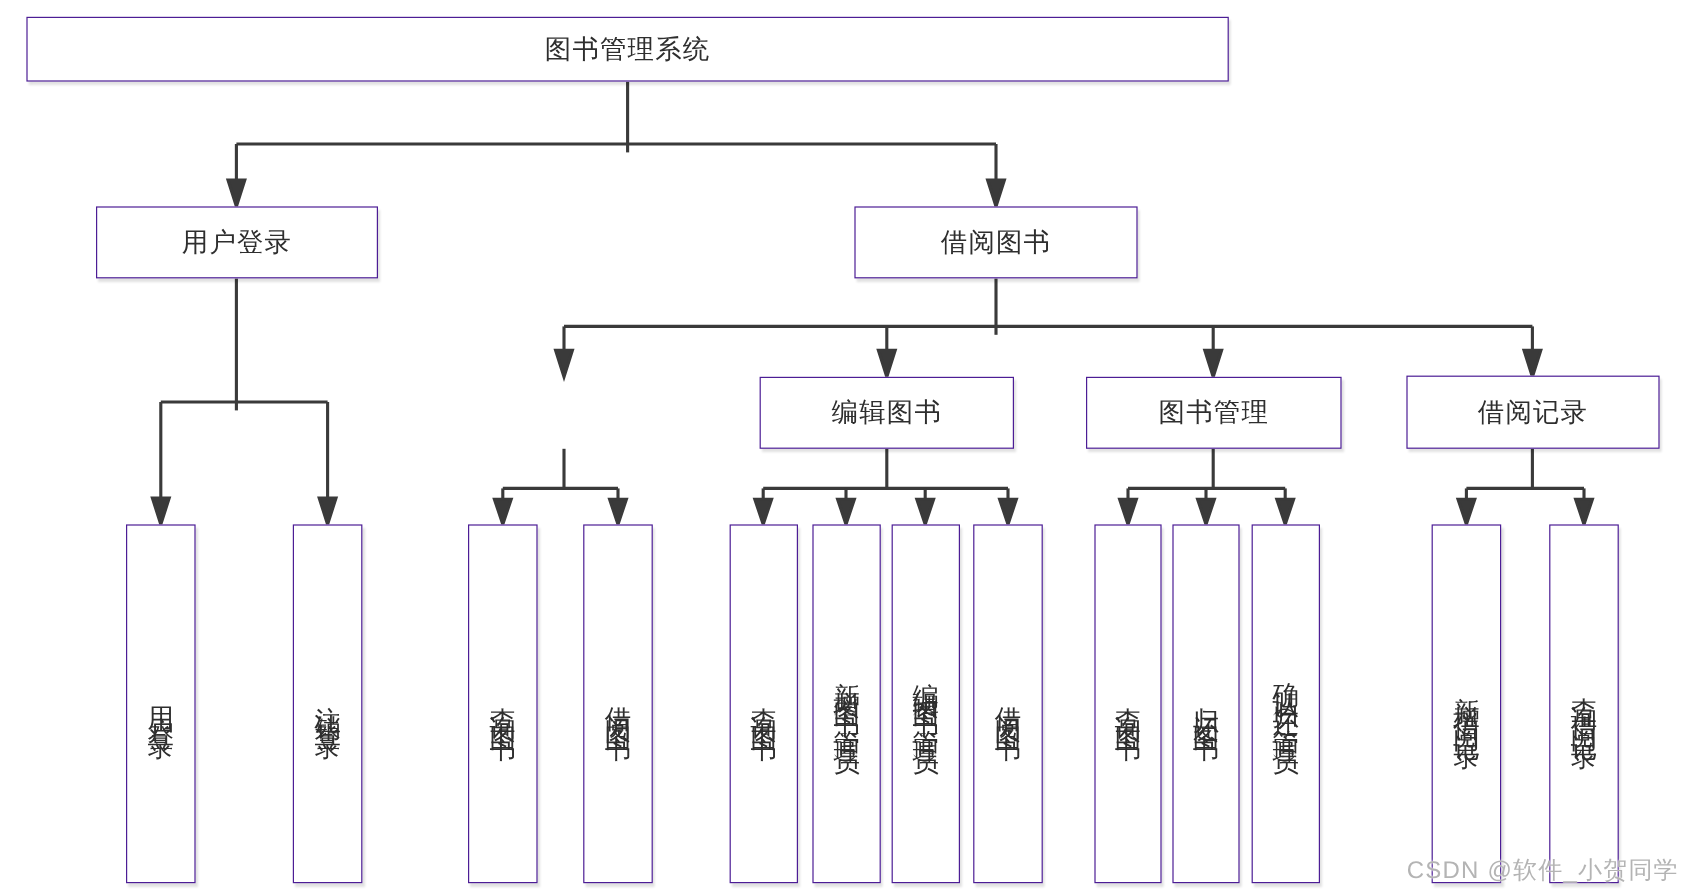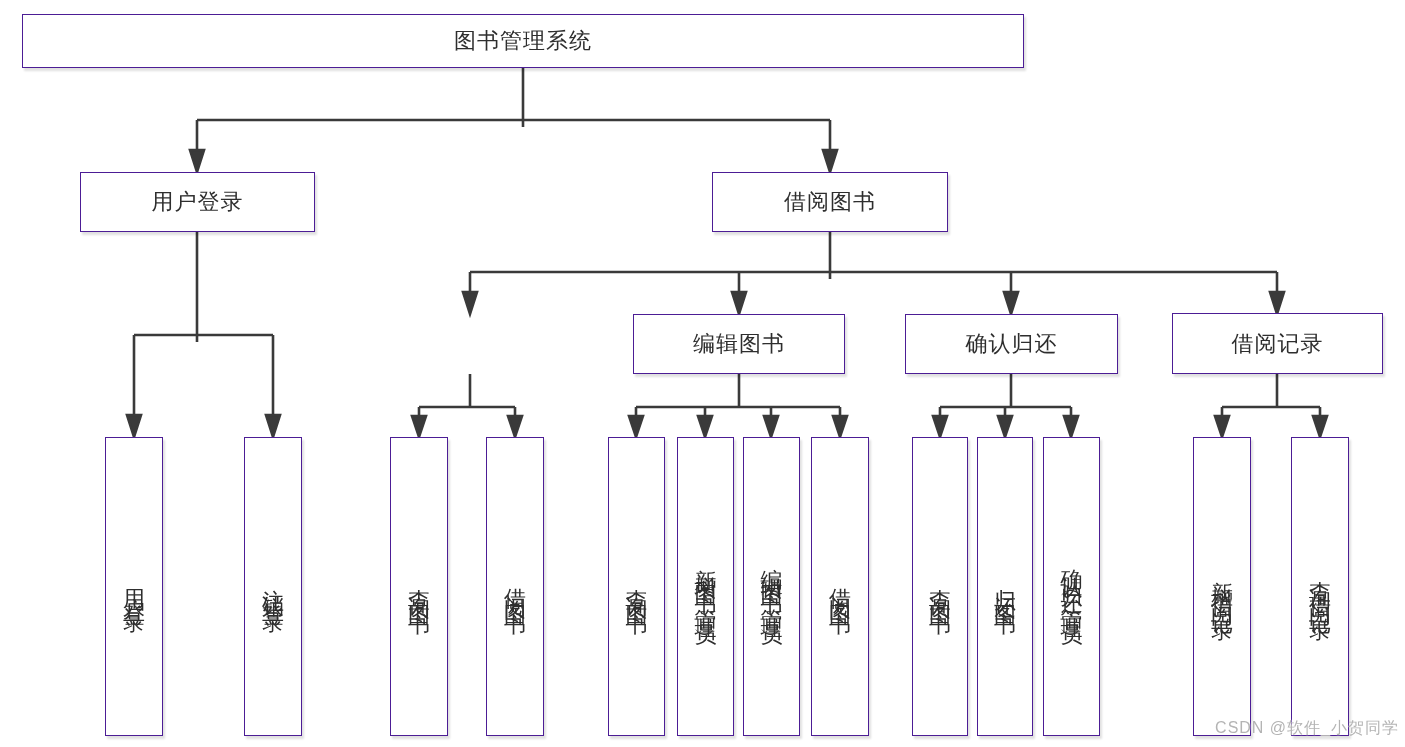--- a/index.html
+++ b/index.html
@@ -43,21 +43,21 @@
     text-orientation: mixed;
     font-size: 22px;
     letter-spacing: 8px;
     line-height: 1;
   }
   .watermark {
     position: absolute;
     right: 6px;
     bottom: 8px;
     z-index: 5;
-    font-size: 16px;
+    font-size: 20px;
     color: #b4b4b4;
     letter-spacing: 1px;
     text-shadow: 0 0 2px #ffffff;
     white-space: nowrap;
   }
 </style>
 </head>
 <body>
 
 <div class="canvas">
@@ -125,21 +125,21 @@
       <polygon points="1313,416 1327,416 1320,437"></polygon>
     </g>
   </svg>
 
   <div class="node h-node" style="left:22px; top:14px; width:1002px; height:54px;">图书管理系统</div>
 
   <div class="node h-node" style="left:80px; top:172px; width:235px; height:60px;">用户登录</div>
   <div class="node h-node" style="left:712px; top:172px; width:236px; height:60px;">借阅图书</div>
 
   <div class="node h-node" style="left:633px; top:314px; width:212px; height:60px;">编辑图书</div>
-  <div class="node h-node" style="left:905px; top:314px; width:213px; height:60px;">确认归还</div>
+  <div class="node h-node" style="left:905px; top:314px; width:213px; height:60px;">图书管理</div>
   <div class="node h-node" style="left:1172px; top:313px; width:211px; height:61px;">借阅记录</div>
 
   <div class="node v-node" style="left:105px; top:437px; width:58px; height:299px;">用户登录</div>
   <div class="node v-node" style="left:244px; top:437px; width:58px; height:299px;">注销登录</div>
 
   <div class="node v-node" style="left:390px; top:437px; width:58px; height:299px;">查询图书</div>
   <div class="node v-node" style="left:486px; top:437px; width:58px; height:299px;">借阅图书</div>
 
   <div class="node v-node" style="left:608px; top:437px; width:57px; height:299px;">查询图书</div>
   <div class="node v-node" style="left:677px; top:437px; width:57px; height:299px;">新增图书（管理员）</div>

